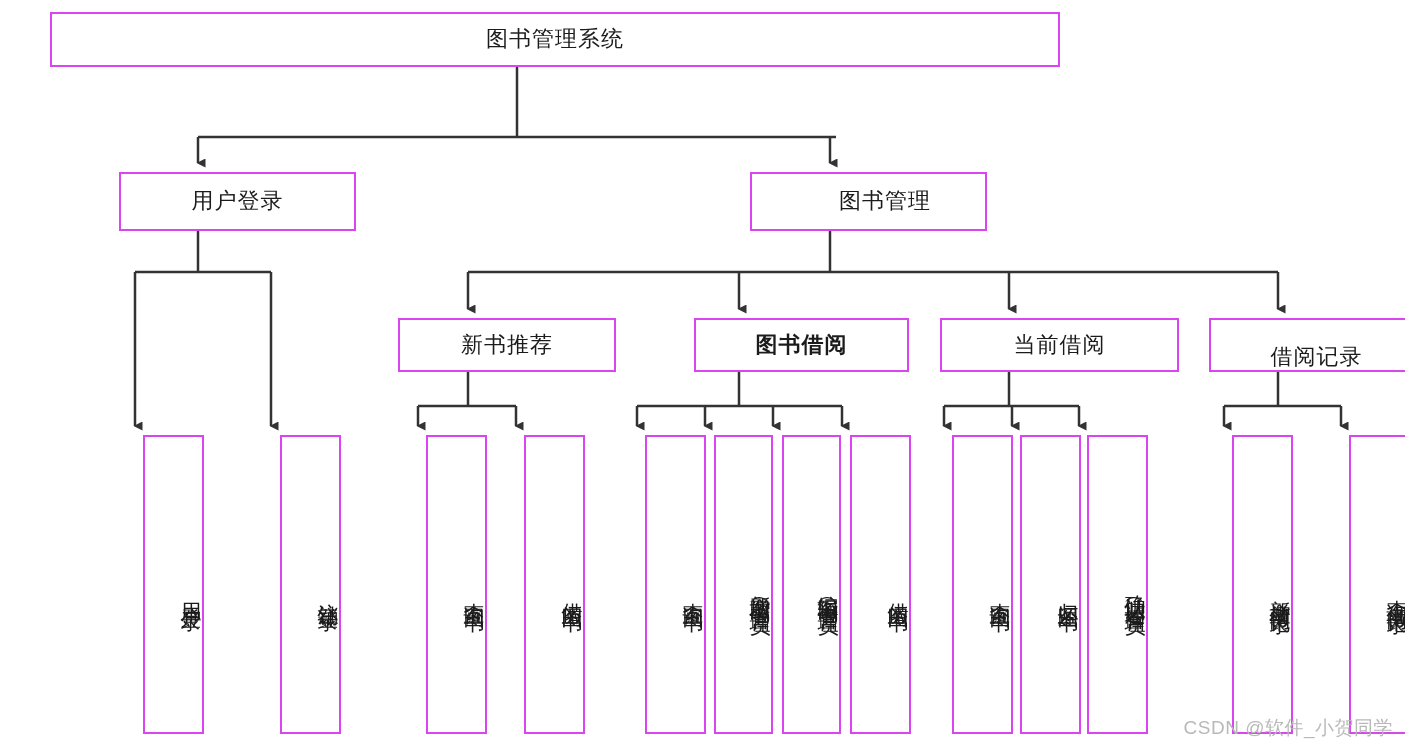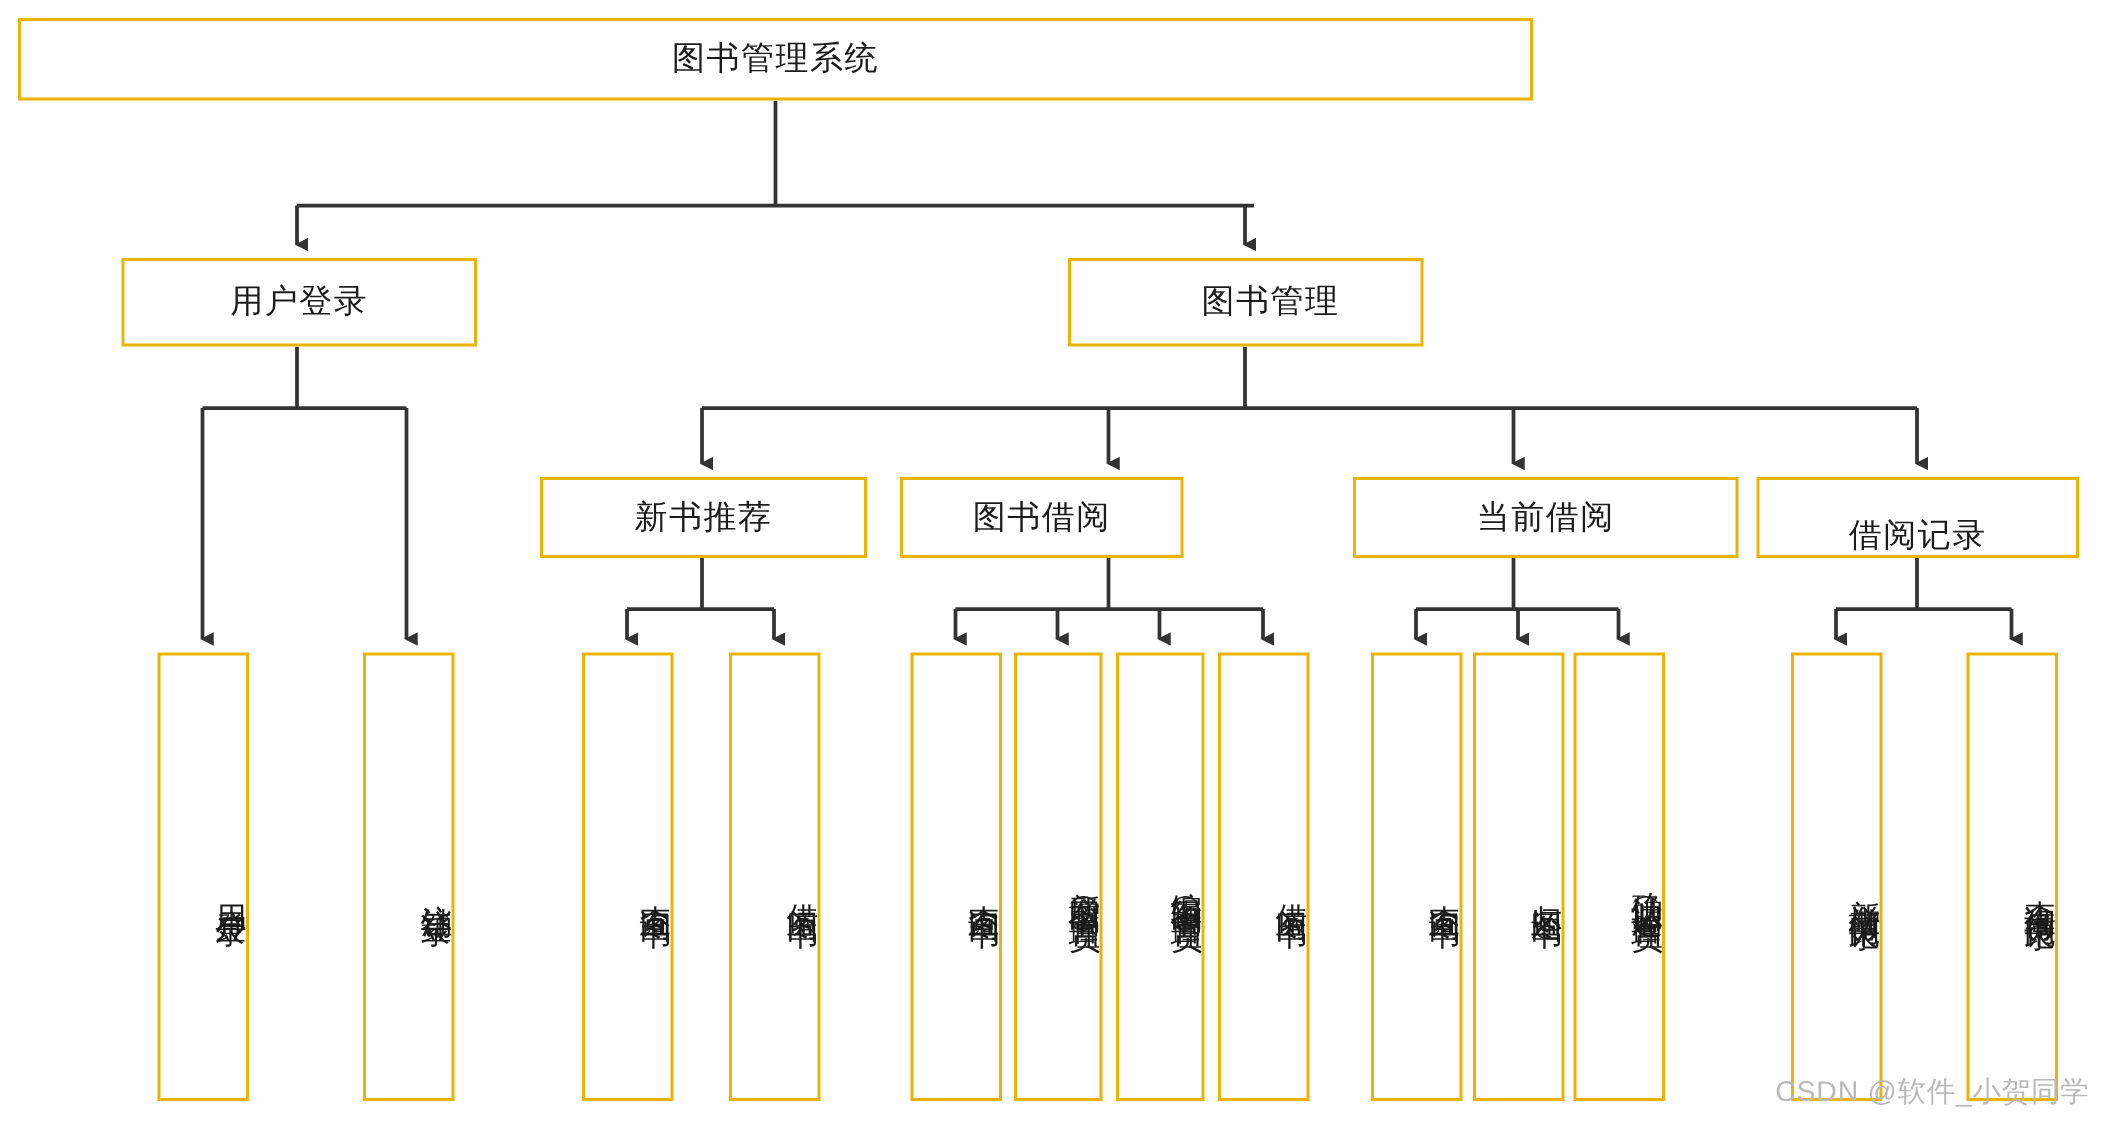--- a/index.html
+++ b/index.html
@@ -6,27 +6,28 @@
   body{
     font-family:"Liberation Sans","DejaVu Sans",sans-serif;
     width:1405px;height:747px;overflow:hidden;position:relative;
   }
   #canvas{position:absolute;inset:0;width:1405px;height:747px;}
   #svg-layer{position:absolute;left:0;top:0;width:1405px;height:747px;}
 
   .node{
     position:absolute;
     box-sizing:border-box;
-    border:2px solid #eab308;
+    border:2px solid #d946ef;
     background:#ffffff;
     display:flex;
     align-items:center;
     justify-content:center;
     color:#1b1b1b;
     z-index:2;
+    margin-left:38px;
   }
   .node.horiz{
     font-size:22px;
     letter-spacing:1px;
     line-height:1.2;
   }
   .node.vert{
     writing-mode:vertical-rl;
     text-orientation:upright;
     font-size:21px;
@@ -116,24 +117,24 @@
   <div class="node horiz" style="left:81px;top:172px;width:237px;height:59px;">
     <span class="lbl">用户登录</span>
   </div>
   <div class="node horiz" style="left:712px;top:172px;width:237px;height:59px;padding-left:33px;">
     <span class="lbl">图书管理</span>
   </div>
 
   <div class="node horiz" style="left:360px;top:318px;width:218px;height:54px;">
     <span class="lbl">新书推荐</span>
   </div>
-  <div class="node horiz" style="left:600px;top:318px;width:189px;height:54px;">
+  <div class="node horiz" style="left:656px;top:318px;width:215px;height:54px;font-weight:bold;">
     <span class="lbl">图书借阅</span>
   </div>
-  <div class="node horiz" style="left:902px;top:318px;width:257px;height:54px;">
+  <div class="node horiz" style="left:902px;top:318px;width:239px;height:54px;">
     <span class="lbl">当前借阅</span>
   </div>
   <div class="node horiz" style="left:1171px;top:318px;width:215px;height:54px;align-items:flex-end;">
     <span class="lbl">借阅记录</span>
   </div>
 
   <div class="node vert" style="left:105px;top:435px;width:61px;height:299px;">
     <span class="lbl">用户登录</span>
   </div>
   <div class="node vert" style="left:242px;top:435px;width:61px;height:299px;">

